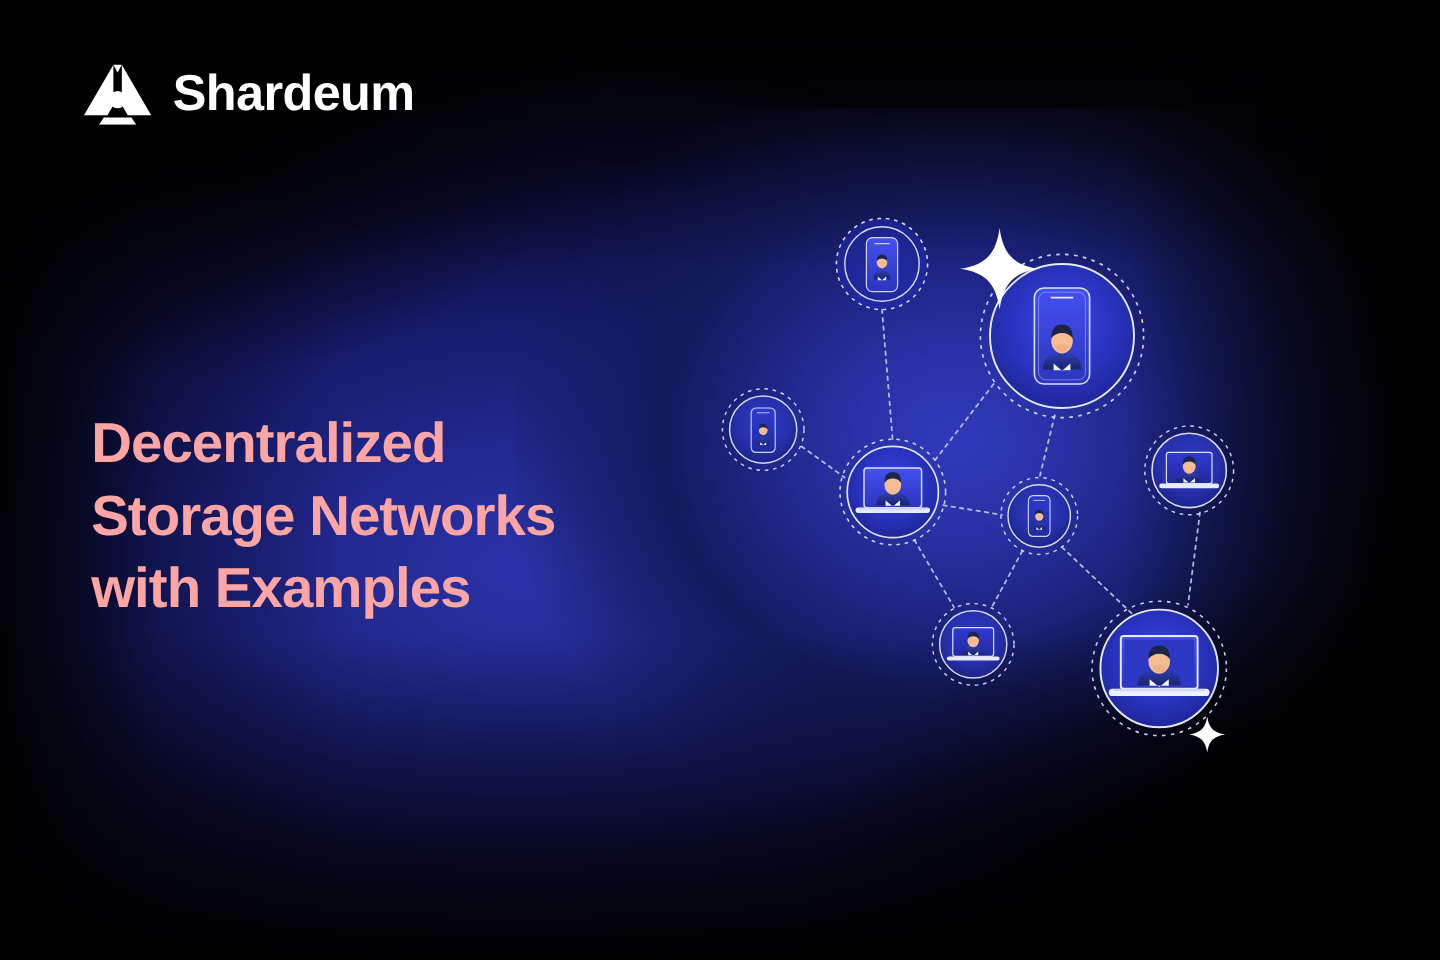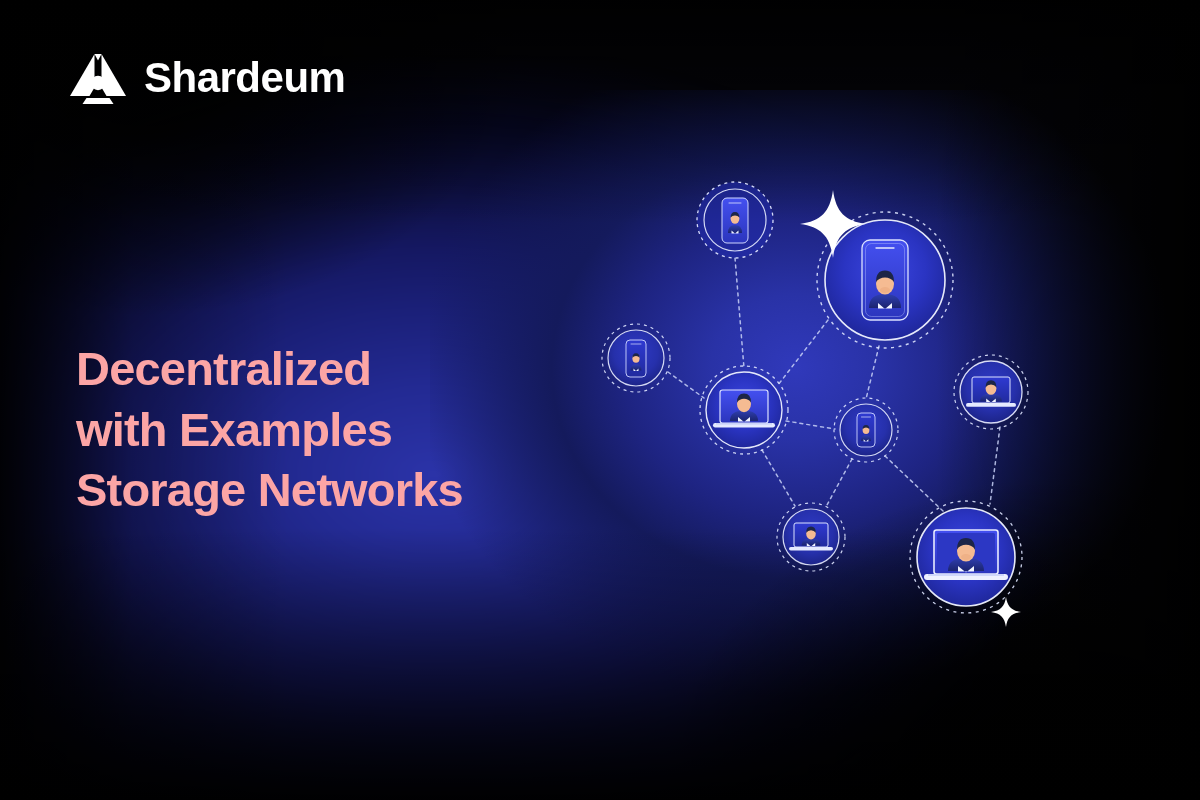--- a/index.html
+++ b/index.html
@@ -342,17 +342,17 @@
 
       <circle cx="30" cy="31" r="7.2" fill="#ffffff"></circle>
 
       <path d="M18.5 46 L41.5 46 L45.5 52 L14.5 52 Z" fill="#ffffff"></path>
     </svg>
     <span class="logo-word">Shardeum</span>
   </div>
 
   <h1 class="headline">
     <span class="headline-line">Decentralized</span>
+    <span class="headline-line">Storage Networks</span>
     <span class="headline-line">with Examples</span>
-    <span class="headline-line">Storage Networks</span>
   </h1>
 
 </div>
 
 </body></html>

